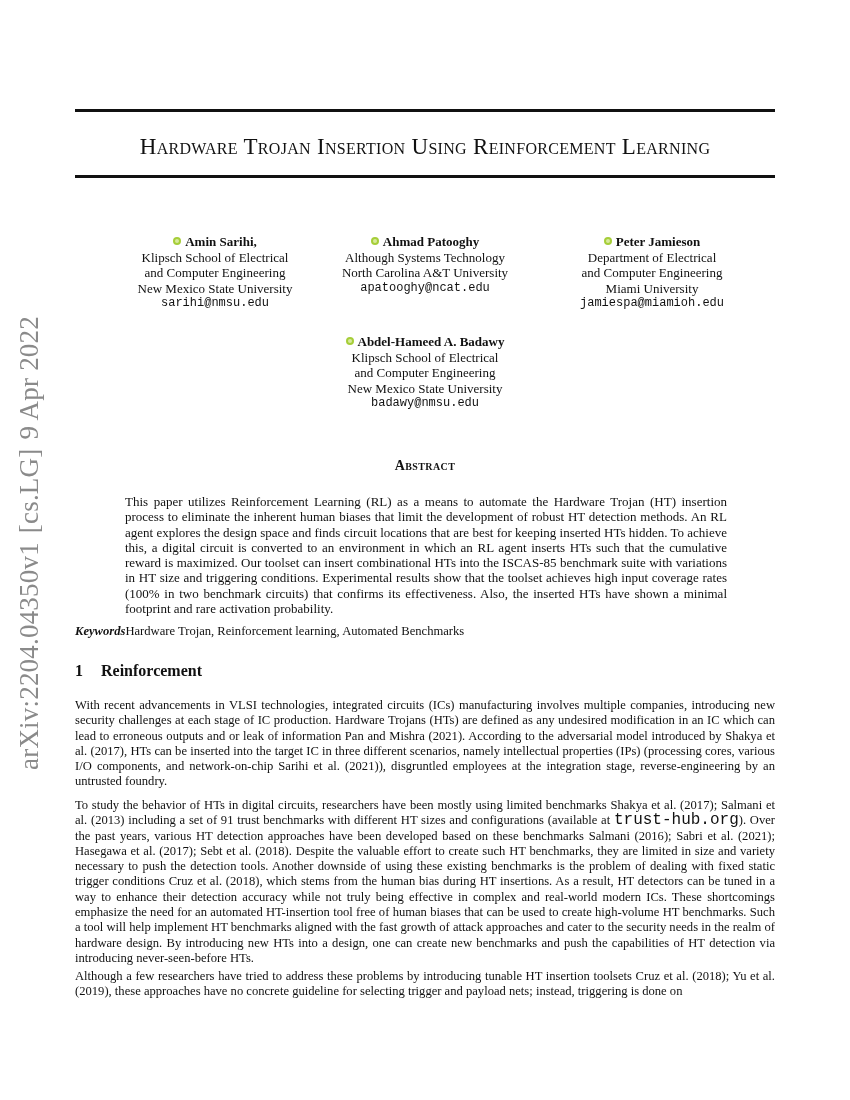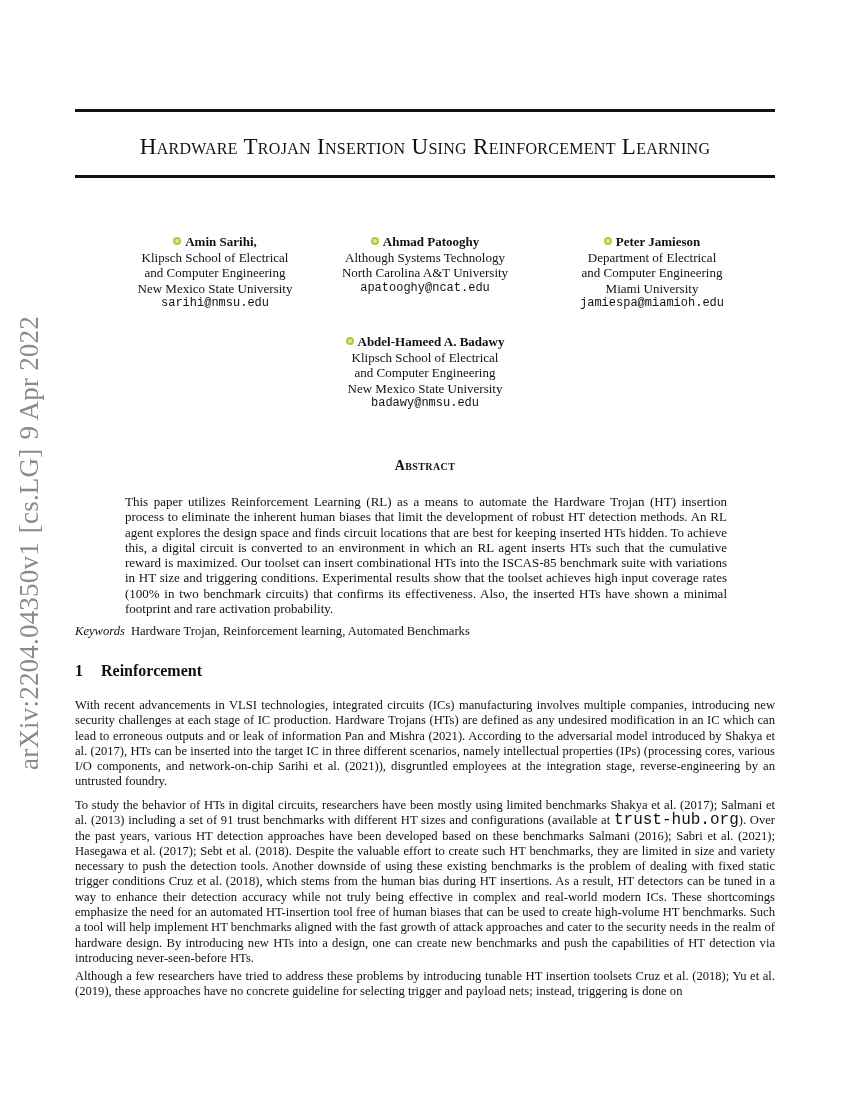--- a/index.html
+++ b/index.html
@@ -61,21 +61,21 @@
     text-align: center; font-weight: bold; font-size: 14px;
     font-variant: small-caps; letter-spacing: 0.4px;
   }
   .abstract {
     position: absolute; left: 125px; width: 602px; top: 494px;
     font-size: 13px; line-height: 15.3px; text-align: justify;
   }
   .keywords {
     position: absolute; left: 75px; top: 624px; font-size: 12.6px;
   }
-  .keywords .kw-label { font-weight: normal; font-style: italic; margin-right: 6px; }
+  .keywords .kw-label { font-weight: bold; font-style: italic; }
   .section-head {
     position: absolute; left: 75px; top: 662px; font-size: 16px; font-weight: bold;
   }
   .section-head .num { margin-right: 18px; }
   .para {
     position: absolute; left: 75px; width: 700px;
     font-size: 12.6px; line-height: 15.3px; text-align: justify;
   }
   .p1 { top: 698px; }
   .p2 { top: 798px; }

